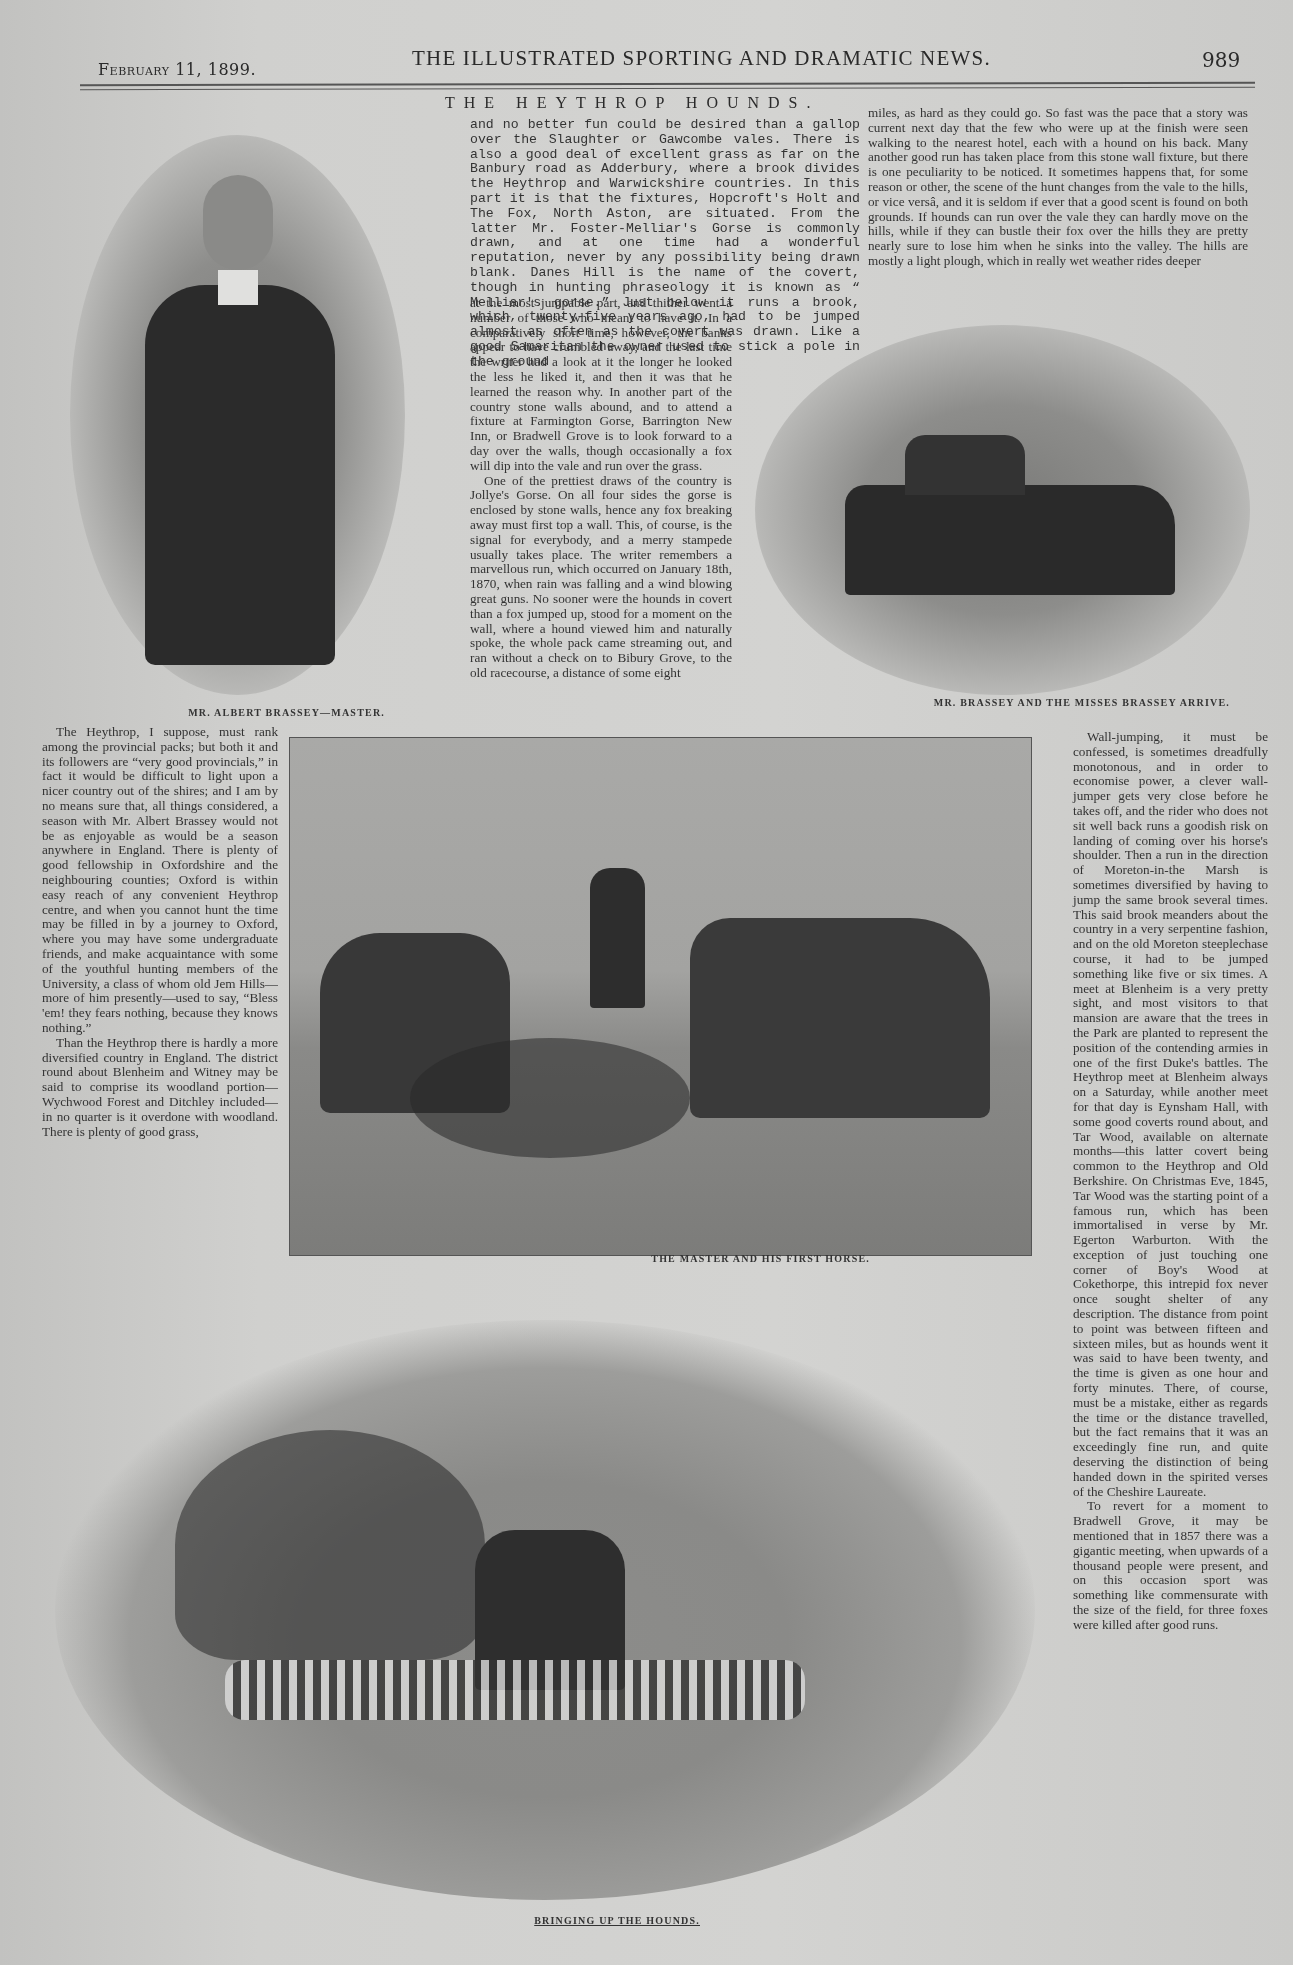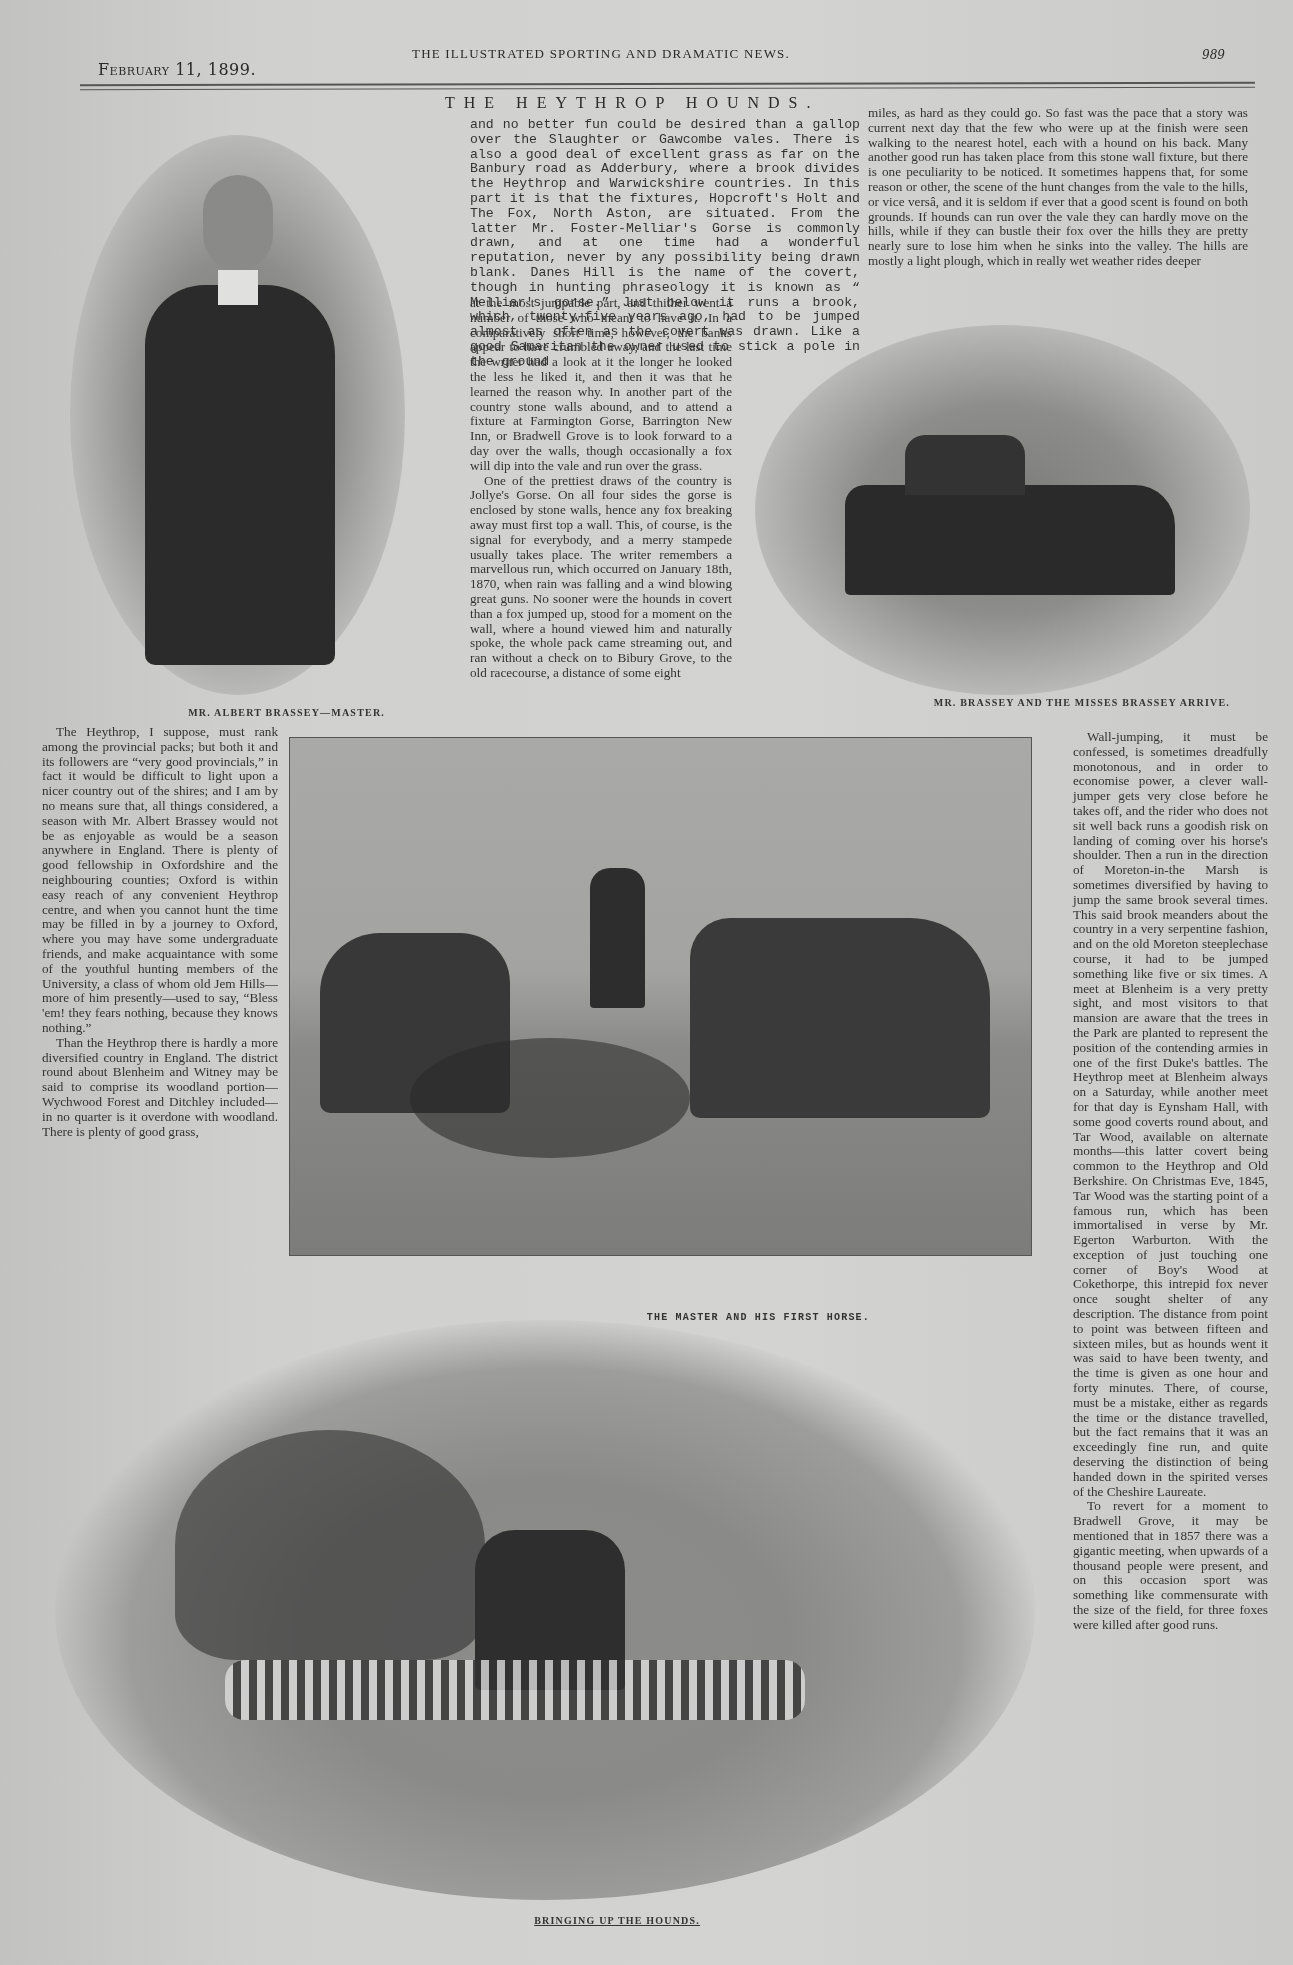--- a/index.html
+++ b/index.html
@@ -1,21 +1,21 @@
 <!DOCTYPE html>
 <html><head>
 <meta charset="utf-8">
 <style>
   html,body{margin:0;padding:0;}
   body{width:1293px;height:1965px;background:#c9c9c7;position:relative;overflow:hidden;font-family:"DejaVu Serif","Liberation Serif",serif;color:#2a2a2a;}
   .page{position:absolute;left:0;top:0;width:1293px;height:1965px;background:linear-gradient(90deg,#c2c2c0 0%,#d0d0ce 20%,#d3d3d1 60%,#cacac8 100%);}
   .abs{position:absolute;}
   .hdr-date{left:98px;top:60px;font-size:16px;letter-spacing:0.5px;font-variant:small-caps;}
-  .hdr-title{left:412px;top:46px;font-size:13px;letter-spacing:1.2px;font-family:"Liberation Serif",serif;}
-  .hdr-page{left:1202px;top:48px;font-size:12px;font-style:italic;}
+  .hdr-title{left:412px;top:46px;font-size:21px;letter-spacing:1.2px;font-family:"Liberation Serif",serif;}
+  .hdr-page{left:1202px;top:48px;font-size:20px;}
   .rule{left:80px;width:1175px;height:0;border-top:2px solid #555;}
   .article-title{left:445px;top:94px;font-size:16px;letter-spacing:9px;font-family:"Liberation Serif",serif;text-align:right;}
   .col{font-family:"Liberation Serif",serif;font-size:13.2px;line-height:14.8px;text-align:justify;color:#333;}
   .col p{margin:0;text-indent:14px;}
   .col p.noind{text-indent:0;}
   .caption{font-family:"Liberation Serif",serif;font-size:10px;letter-spacing:1.2px;text-align:right;color:#333;font-weight:bold;}
   .photo{background:#9a9a98;overflow:hidden;}
   .vignette{border-radius:50%;background:radial-gradient(ellipse at center,#7a7a78 0%,#8d8d8b 40%,#b8b8b6 70%,rgba(210,210,208,0) 78%);}
   .figure-shape{position:absolute;background:#2e2e2e;}
 </style>
@@ -62,21 +62,21 @@
     <p>The Heythrop, I suppose, must rank among the provincial packs; but both it and its followers are “very good provincials,” in fact it would be difficult to light upon a nicer country out of the shires; and I am by no means sure that, all things considered, a season with Mr. Albert Brassey would not be as enjoyable as would be a season anywhere in England. There is plenty of good fellowship in Oxfordshire and the neighbouring counties; Oxford is within easy reach of any convenient Heythrop centre, and when you cannot hunt the time may be filled in by a journey to Oxford, where you may have some undergraduate friends, and make acquaintance with some of the youthful hunting members of the University, a class of whom old Jem Hills—more of him presently—used to say, “Bless 'em! they fears nothing, because they knows nothing.”</p>
     <p>Than the Heythrop there is hardly a more diversified country in England. The district round about Blenheim and Witney may be said to comprise its woodland portion—Wychwood Forest and Ditchley included—in no quarter is it overdone with woodland. There is plenty of good grass,</p>
   </div>
 
   <div class="abs photo" style="left:289px;top:737px;width:741px;height:517px;border:1px solid #555;background:linear-gradient(180deg,#a9a9a7 0%,#a3a3a1 45%,#8a8a88 60%,#7c7c7a 100%);">
     <div class="figure-shape" style="left:30px;top:195px;width:190px;height:180px;background:#383838;border-radius:60px 50px 10px 10px;"></div>
     <div class="figure-shape" style="left:300px;top:130px;width:55px;height:140px;background:#2d2d2d;border-radius:20px 20px 4px 4px;"></div>
     <div class="figure-shape" style="left:120px;top:300px;width:280px;height:120px;background:rgba(40,40,40,0.55);border-radius:50%;"></div>
     <div class="figure-shape" style="left:400px;top:180px;width:300px;height:200px;background:#3a3a3a;border-radius:40px 80px 10px 10px;"></div>
   </div>
-  <div class="abs caption" style="left:450px;top:1312px;width:420px;font-family:Liberation Mono, monospace;">THE MASTER AND HIS FIRST HORSE.</div>
+  <div class="abs caption" style="left:450px;top:1253px;width:420px;">THE MASTER AND HIS FIRST HORSE.</div>
 
   <div class="abs col" style="left:1073px;top:730px;width:195px;">
     <p>Wall-jumping, it must be confessed, is sometimes dreadfully monotonous, and in order to economise power, a clever wall-jumper gets very close before he takes off, and the rider who does not sit well back runs a goodish risk on landing of coming over his horse's shoulder. Then a run in the direction of Moreton-in-the Marsh is sometimes diversified by having to jump the same brook several times. This said brook meanders about the country in a very serpentine fashion, and on the old Moreton steeplechase course, it had to be jumped something like five or six times. A meet at Blenheim is a very pretty sight, and most visitors to that mansion are aware that the trees in the Park are planted to represent the position of the contending armies in one of the first Duke's battles. The Heythrop meet at Blenheim always on a Saturday, while another meet for that day is Eynsham Hall, with some good coverts round about, and Tar Wood, available on alternate months—this latter covert being common to the Heythrop and Old Berkshire. On Christmas Eve, 1845, Tar Wood was the starting point of a famous run, which has been immortalised in verse by Mr. Egerton Warburton. With the exception of just touching one corner of Boy's Wood at Cokethorpe, this intrepid fox never once sought shelter of any description. The distance from point to point was between fifteen and sixteen miles, but as hounds went it was said to have been twenty, and the time is given as one hour and forty minutes. There, of course, must be a mistake, either as regards the time or the distance travelled, but the fact remains that it was an exceedingly fine run, and quite deserving the distinction of being handed down in the spirited verses of the Cheshire Laureate.</p>
     <p>To revert for a moment to Bradwell Grove, it may be mentioned that in 1857 there was a gigantic meeting, when upwards of a thousand people were present, and on this occasion sport was something like commensurate with the size of the field, for three foxes were killed after good runs.</p>
   </div>
 
   <div class="abs" style="left:55px;top:1320px;width:980px;height:580px;border-radius:50%;background:radial-gradient(ellipse at 50% 55%,#8c8c8a 0%,#8a8a88 35%,#9d9d9b 60%,rgba(210,210,208,0) 72%);">
     <div class="figure-shape" style="left:120px;top:110px;width:310px;height:230px;background:rgba(40,40,40,0.55);border-radius:50% 50% 20% 20%;"></div>
     <div class="figure-shape" style="left:420px;top:210px;width:150px;height:160px;background:#2e2e2e;border-radius:40px 40px 5px 5px;"></div>
     <div class="figure-shape" style="left:170px;top:340px;width:580px;height:60px;background:repeating-linear-gradient(90deg,#ddd 0 8px,#333 8px 16px);border-radius:20px;opacity:0.8;"></div>

